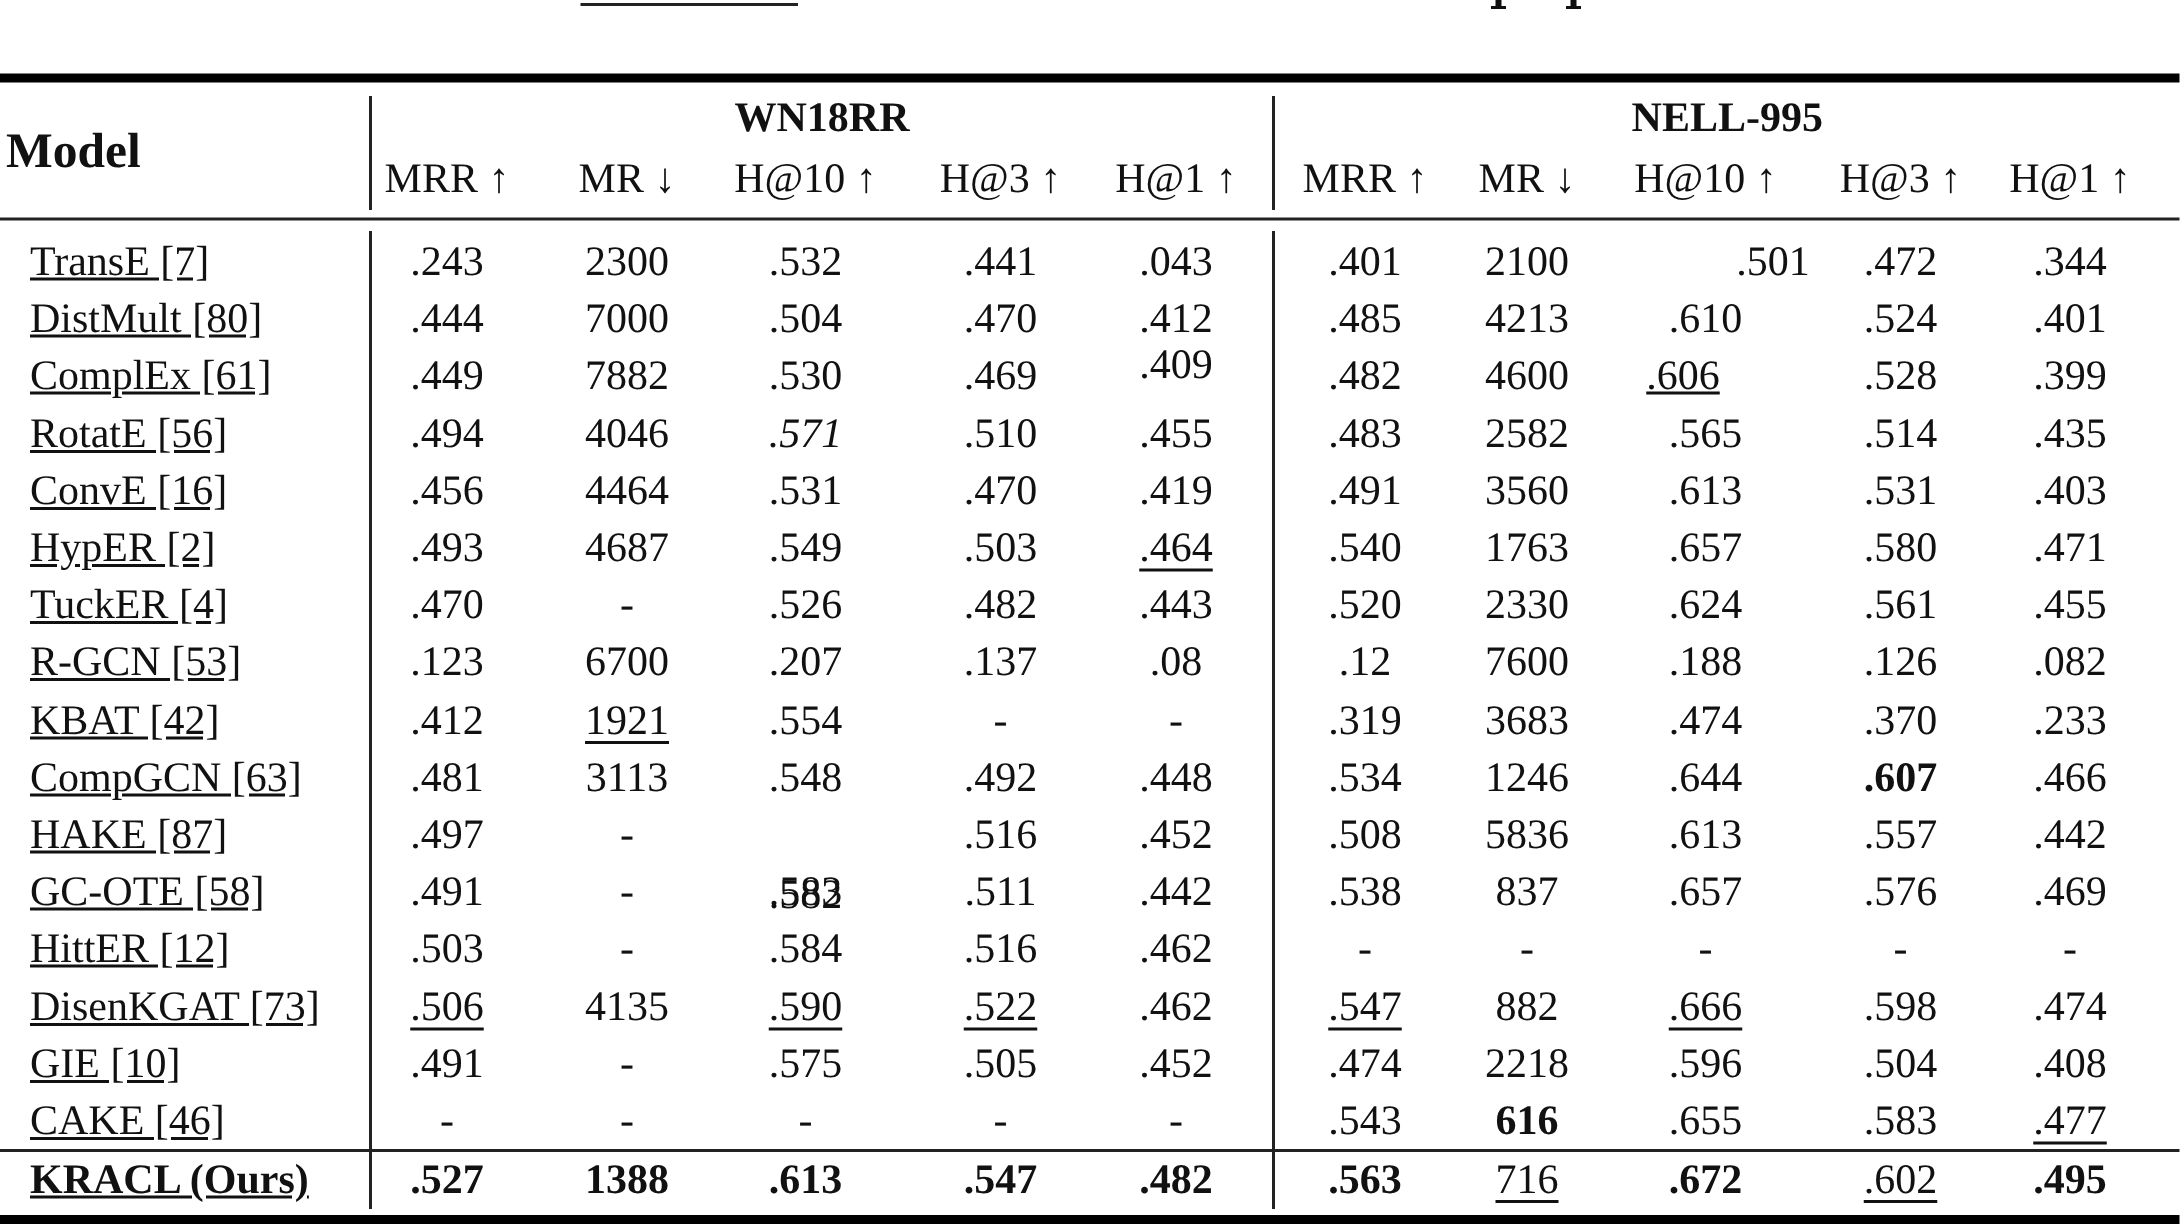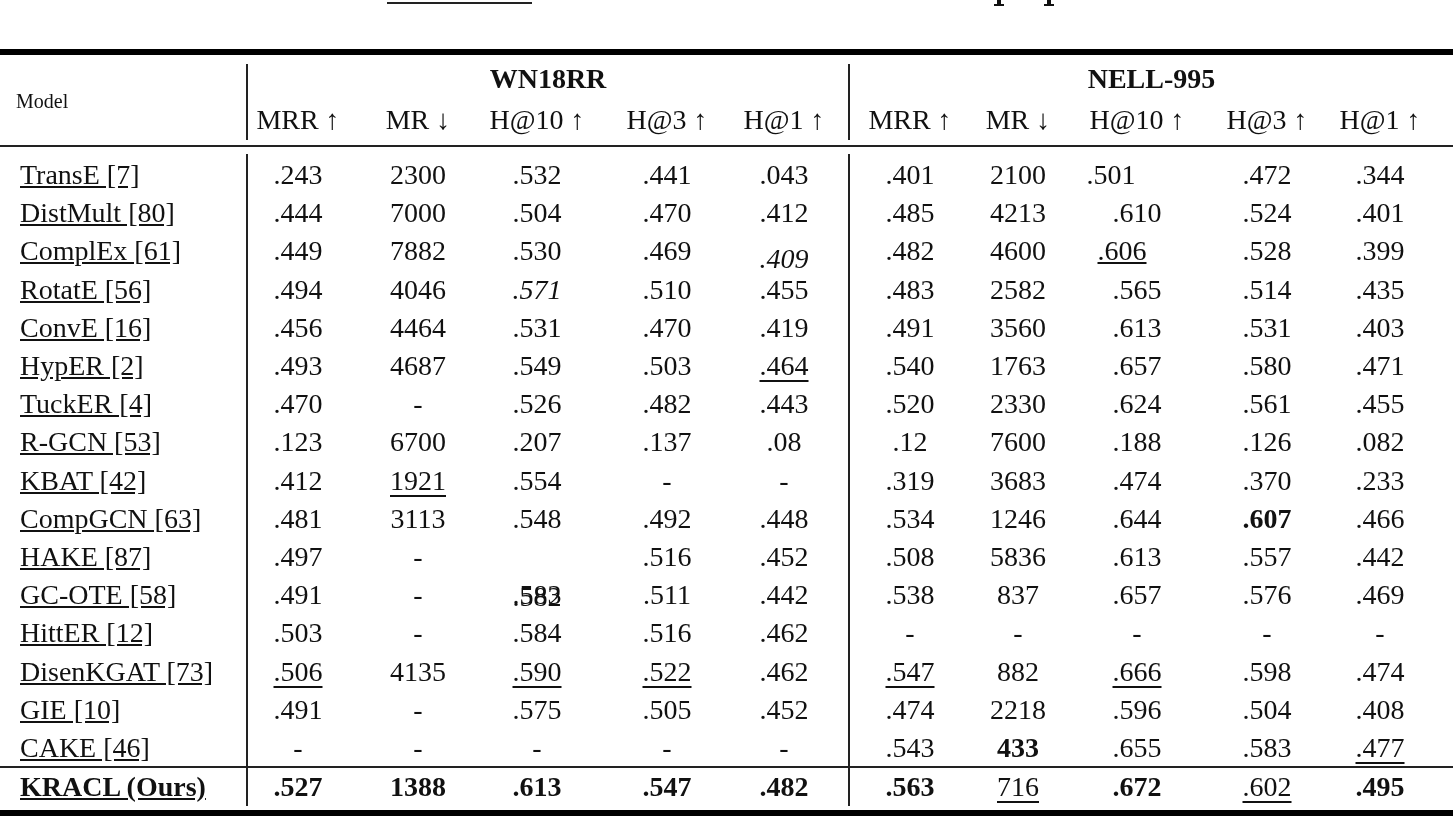--- a/index.html
+++ b/index.html
@@ -20,21 +20,21 @@
   .vline { position: absolute; width: 1.5px; background: #222; }
 
   .cell {
     position: absolute; font-size: 28px; line-height: 38px; height: 38px;
     text-align: center; white-space: nowrap;
   }
   .cell.left { text-align: left; text-decoration: underline; }
   .bold { font-weight: bold; }
   .ul { text-decoration: underline; text-underline-offset: 5px; text-decoration-thickness: 1.5px; }
   .hdr-group { position: absolute; font-size: 28px; font-weight: bold; text-align: center; line-height: 38px; }
-  .hdr-model { position: absolute; left: 16px; top: 82px; font-size: 20px; font-weight: normal; line-height: 38px; }
+  .hdr-model { position: absolute; left: 4px; top: 82px; font-size: 33px; font-weight: bold; line-height: 38px; }
   .colhdr { position: absolute; top: 101px; font-size: 28px; line-height: 38px; text-align: center; white-space: nowrap; }
 </style>
 </head>
 <body>
 
 <div class="caption-frag">
   <div class="caption-underline"></div>
   <div class="caption-stem" style="left:997px"></div>
   <div class="caption-stem" style="left:1047px"></div>
 </div>
@@ -67,40 +67,40 @@
   </div>
 <div id="body">
     <div class="cell left" style="left: 20px; top: 156px;">TransE [7]</div>
     <div class="cell" style="left: 243px; width: 110px; top: 156px;"><span>.243</span></div>
     <div class="cell" style="left: 363px; width: 110px; top: 156px;"><span>2300</span></div>
     <div class="cell" style="left: 482px; width: 110px; top: 156px;"><span>.532</span></div>
     <div class="cell" style="left: 612px; width: 110px; top: 156px;"><span>.441</span></div>
     <div class="cell" style="left: 729px; width: 110px; top: 156px;"><span>.043</span></div>
     <div class="cell" style="left: 855px; width: 110px; top: 156px;"><span>.401</span></div>
     <div class="cell" style="left: 963px; width: 110px; top: 156px;"><span>2100</span></div>
-    <div class="cell" style="left: 1056px; width: 110px; top: 156px;"><span>.501</span></div>
+    <div class="cell" style="left: 1127px; width: 110px; top: 156px;"><span>.501</span></div>
     <div class="cell" style="left: 1212px; width: 110px; top: 156px;"><span>.472</span></div>
     <div class="cell" style="left: 1325px; width: 110px; top: 156px;"><span>.344</span></div>
     <div class="cell left" style="left: 20px; top: 194.2px;">DistMult [80]</div>
     <div class="cell" style="left: 243px; width: 110px; top: 194.2px;"><span>.444</span></div>
     <div class="cell" style="left: 363px; width: 110px; top: 194.2px;"><span>7000</span></div>
     <div class="cell" style="left: 482px; width: 110px; top: 194.2px;"><span>.504</span></div>
     <div class="cell" style="left: 612px; width: 110px; top: 194.2px;"><span>.470</span></div>
     <div class="cell" style="left: 729px; width: 110px; top: 194.2px;"><span>.412</span></div>
     <div class="cell" style="left: 855px; width: 110px; top: 194.2px; text-align: center;"><span>.485</span></div>
     <div class="cell" style="left: 963px; width: 110px; top: 194.2px;"><span>4213</span></div>
     <div class="cell" style="left: 1082px; width: 110px; top: 194.2px;"><span>.610</span></div>
     <div class="cell" style="left: 1212px; width: 110px; top: 194.2px;"><span>.524</span></div>
     <div class="cell" style="left: 1325px; width: 110px; top: 194.2px;"><span>.401</span></div>
     <div class="cell left" style="left: 20px; top: 232.4px;">ComplEx [61]</div>
     <div class="cell" style="left: 243px; width: 110px; top: 232.4px;"><span>.449</span></div>
     <div class="cell" style="left: 363px; width: 110px; top: 232.4px;"><span>7882</span></div>
     <div class="cell" style="left: 482px; width: 110px; top: 232.4px;"><span>.530</span></div>
     <div class="cell" style="left: 612px; width: 110px; top: 232.4px;"><span>.469</span></div>
-    <div class="cell" style="left: 729px; width: 110px; top: 240px; font-style: italic;"><span>.409</span></div>
+    <div class="cell" style="left: 729px; width: 110px; top: 225px;"><span>.409</span></div>
     <div class="cell" style="left: 855px; width: 110px; top: 232.4px;"><span>.482</span></div>
     <div class="cell" style="left: 963px; width: 110px; top: 232.4px;"><span>4600</span></div>
     <div class="cell" style="left: 1067px; width: 110px; top: 232.4px; text-decoration: underline;"><span>.606</span></div>
     <div class="cell" style="left: 1212px; width: 110px; top: 232.4px;"><span>.528</span></div>
     <div class="cell" style="left: 1325px; width: 110px; top: 232.4px;"><span>.399</span></div>
     <div class="cell left" style="left: 20px; top: 270.6px;">RotatE [56]</div>
     <div class="cell" style="left: 243px; width: 110px; top: 270.6px;"><span>.494</span></div>
     <div class="cell" style="left: 363px; width: 110px; top: 270.6px;"><span>4046</span></div>
     <div class="cell" style="left: 482px; width: 110px; top: 270.6px; font-style: italic;"><span>.571</span></div>
     <div class="cell" style="left: 612px; width: 110px; top: 270.6px;"><span>.510</span></div>
@@ -231,21 +231,21 @@
     <div class="cell" style="left: 1082px; width: 110px; top: 690.8px;"><span>.596</span></div>
     <div class="cell" style="left: 1212px; width: 110px; top: 690.8px;"><span>.504</span></div>
     <div class="cell" style="left: 1325px; width: 110px; top: 690.8px;"><span>.408</span></div>
     <div class="cell left" style="left: 20px; top: 729px;">CAKE [46]</div>
     <div class="cell" style="left: 243px; width: 110px; top: 729px;"><span>-</span></div>
     <div class="cell" style="left: 363px; width: 110px; top: 729px;"><span>-</span></div>
     <div class="cell" style="left: 482px; width: 110px; top: 729px;"><span>-</span></div>
     <div class="cell" style="left: 612px; width: 110px; top: 729px;"><span>-</span></div>
     <div class="cell" style="left: 729px; width: 110px; top: 729px;"><span>-</span></div>
     <div class="cell" style="left: 855px; width: 110px; top: 729px;"><span>.543</span></div>
-    <div class="cell bold" style="left: 963px; width: 110px; top: 729px;"><span>433</span></div>
+    <div class="cell bold" style="left: 963px; width: 110px; top: 729px;"><span>616</span></div>
     <div class="cell" style="left: 1082px; width: 110px; top: 729px;"><span>.655</span></div>
     <div class="cell" style="left: 1212px; width: 110px; top: 729px;"><span>.583</span></div>
     <div class="cell" style="left: 1325px; width: 110px; top: 729px;"><span class="ul">.477</span></div>
     <div class="cell left bold" style="left: 20px; top: 768px;">KRACL (Ours)</div>
     <div class="cell bold" style="left: 243px; width: 110px; top: 768px;"><span>.527</span></div>
     <div class="cell bold" style="left: 363px; width: 110px; top: 768px;"><span>1388</span></div>
     <div class="cell bold" style="left: 482px; width: 110px; top: 768px;"><span>.613</span></div>
     <div class="cell bold" style="left: 612px; width: 110px; top: 768px;"><span>.547</span></div>
     <div class="cell bold" style="left: 729px; width: 110px; top: 768px;"><span>.482</span></div>
     <div class="cell bold" style="left: 855px; width: 110px; top: 768px;"><span>.563</span></div>

